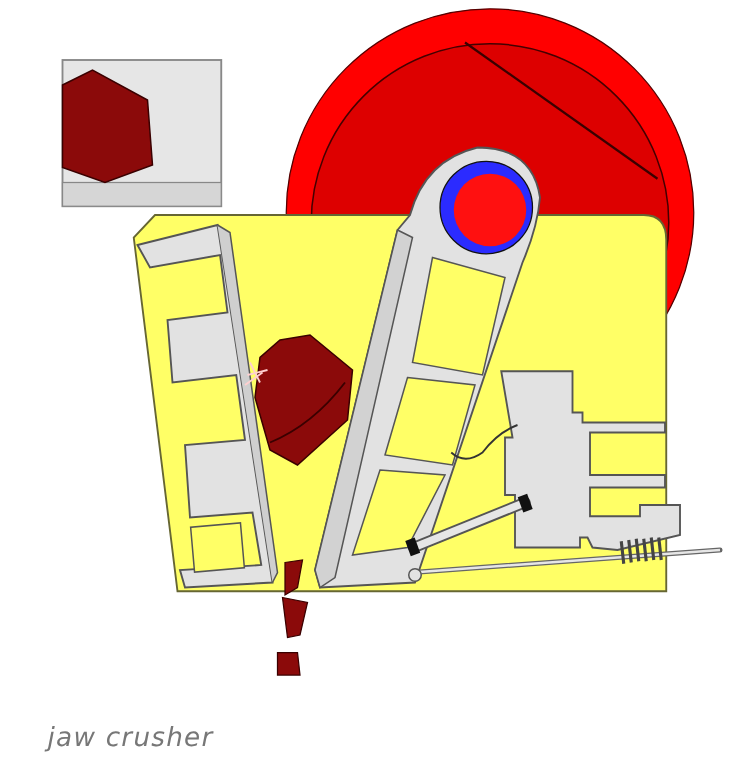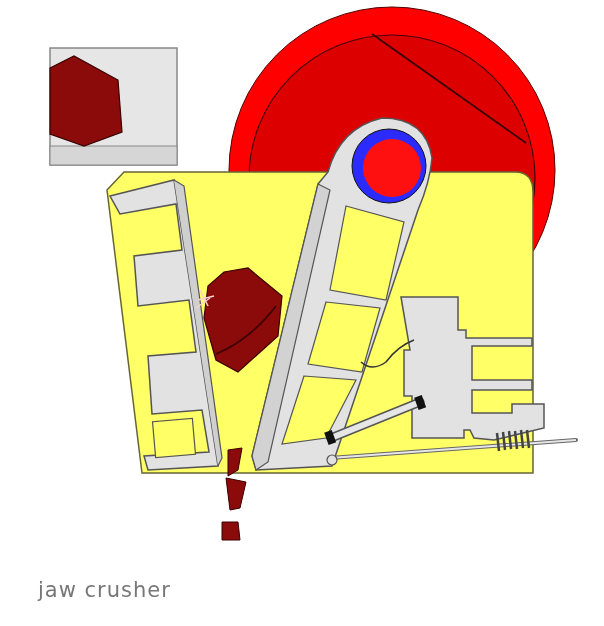--- a/index.html
+++ b/index.html
@@ -1,20 +1,20 @@
 <!DOCTYPE html>
 <html><head>
 <meta charset="utf-8">
 <style>
   html, body { margin: 0; padding: 0; background: #ffffff; }
   body { width: 604px; height: 626px; position: relative; overflow: hidden; }
   #stage { position: absolute; left: 0; top: 0; width: 604px; height: 626px; }
   #caption {
     position: absolute; left: 38px; top: 578px;
-    font-family: "DejaVu Sans", sans-serif; 
+    font-family: "DejaVu Sans", sans-serif; font-style: italic;
     font-size: 21px; letter-spacing: 1px; color: #777777;
   }
 </style>
 </head>
 <body>
 
 <svg id="stage" viewBox="0 0 604 626" xmlns="http://www.w3.org/2000/svg">
 
   <g>
     <rect x="50" y="48" width="127" height="117" fill="#e6e6e6" stroke="#888" stroke-width="1.5"></rect>

